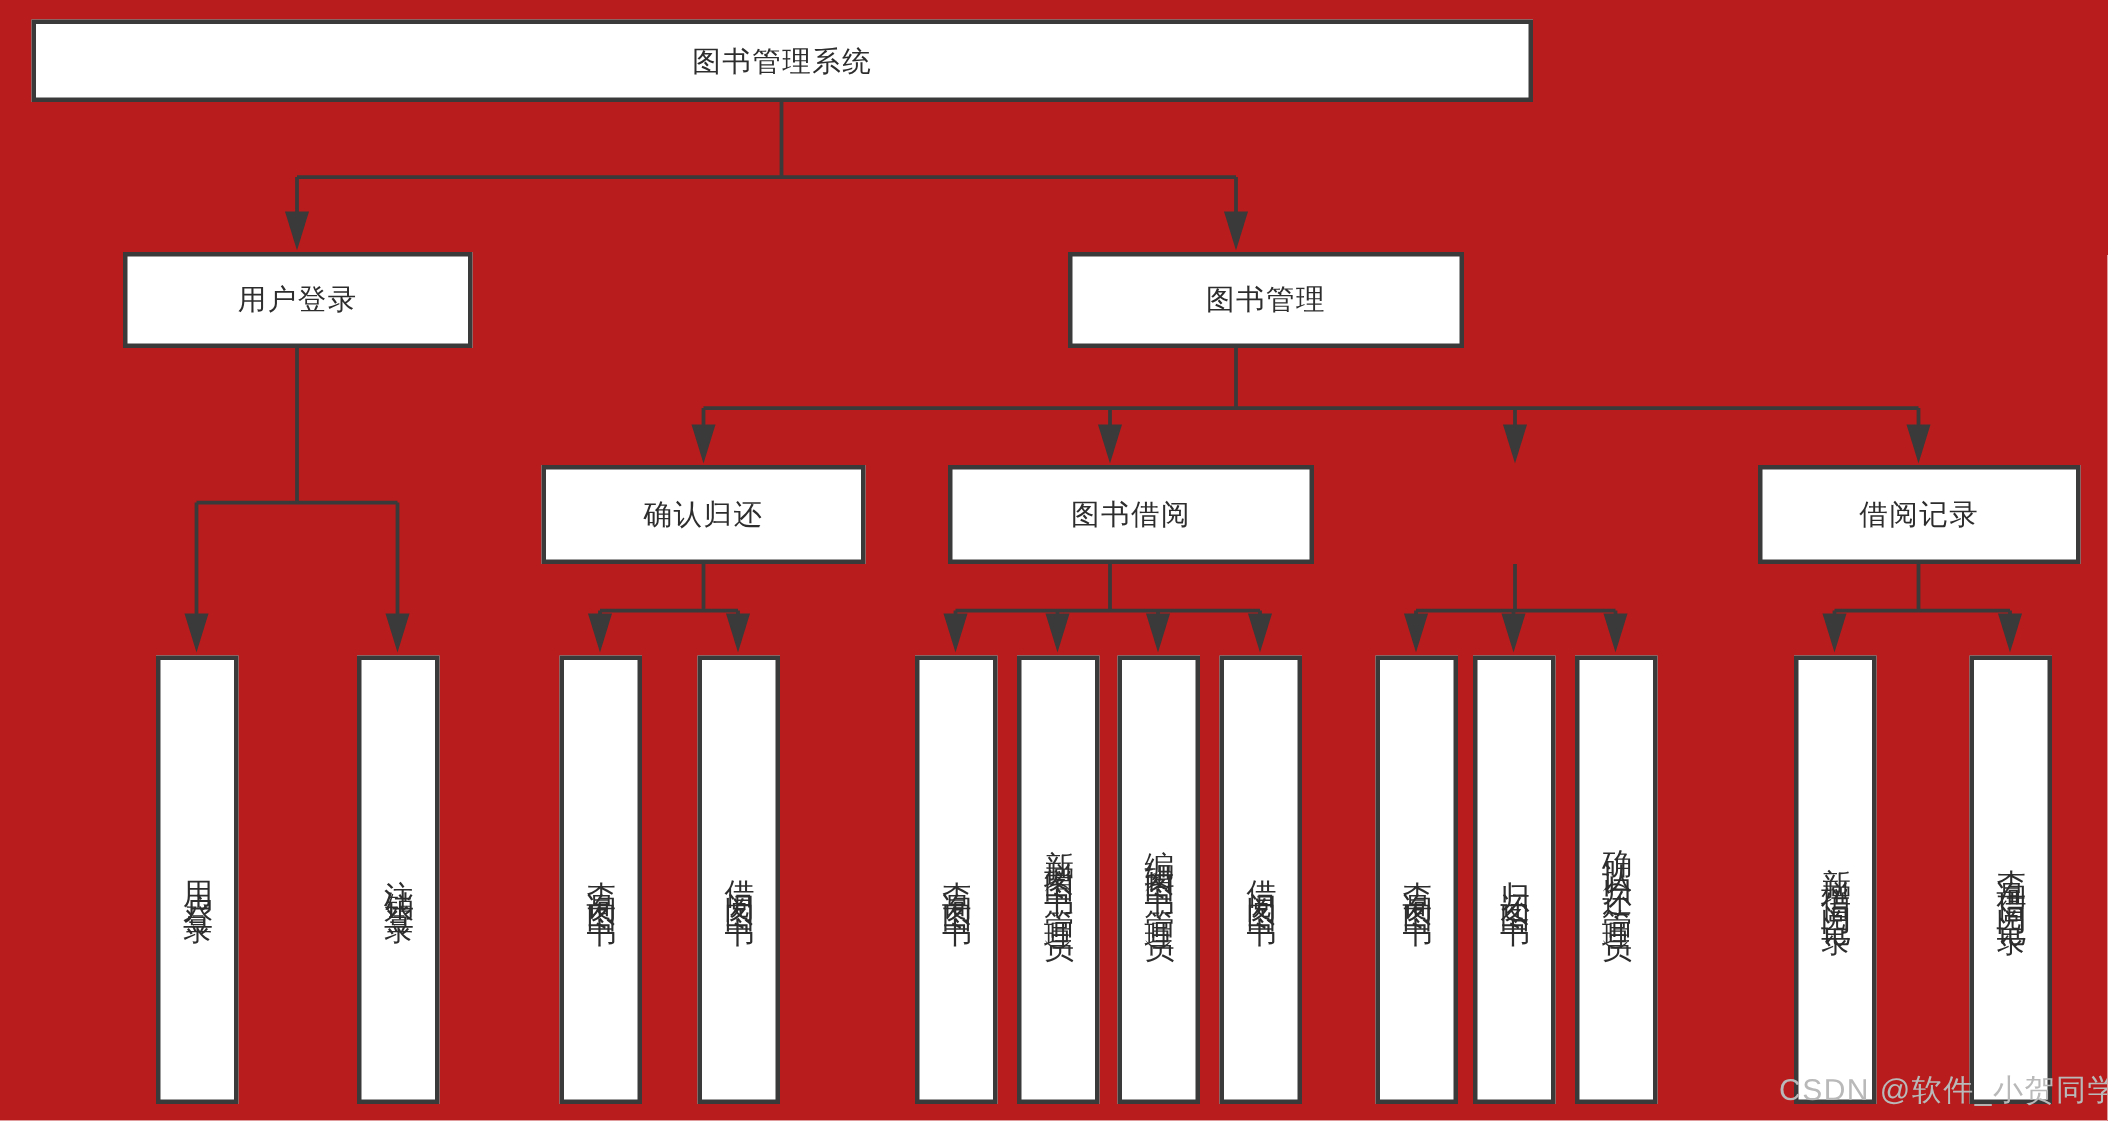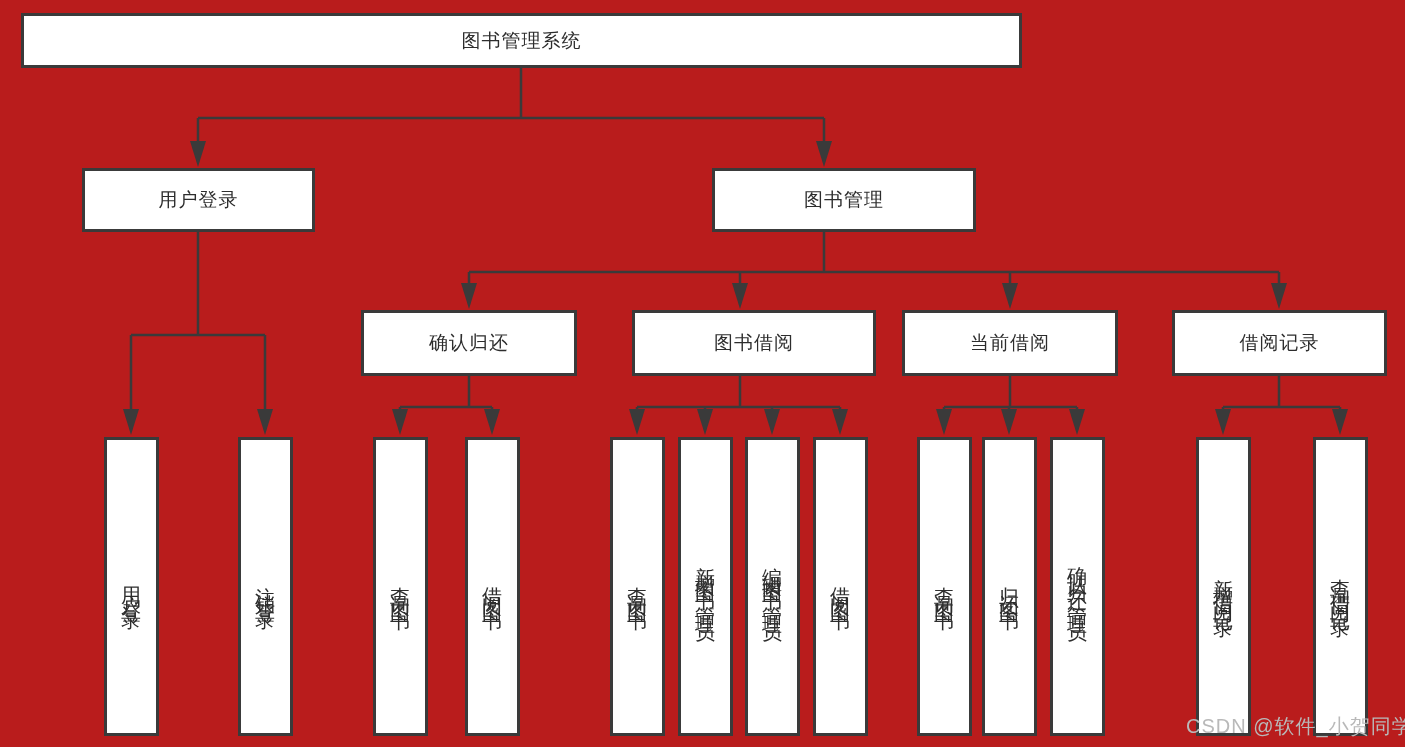--- a/index.html
+++ b/index.html
@@ -128,23 +128,20 @@
   <div class="node h-node" id="n-l1b">
     <span>图书管理</span>
   </div>
 
   <div class="node h-node" id="n-l2a">
     <span>确认归还</span>
   </div>
   <div class="node h-node" id="n-l2b">
     <span>图书借阅</span>
   </div>
-  <div class="node h-node" id="n-l2c">
-    <span>当前借阅</span>
-  </div>
   <div class="node h-node" id="n-l2d">
     <span>借阅记录</span>
   </div>
 
   <div class="node leaf" id="n-f01">
     <span class="vtext">用户登录</span>
   </div>
   <div class="node leaf" id="n-f02">
     <span class="vtext">注销登录</span>
   </div>

